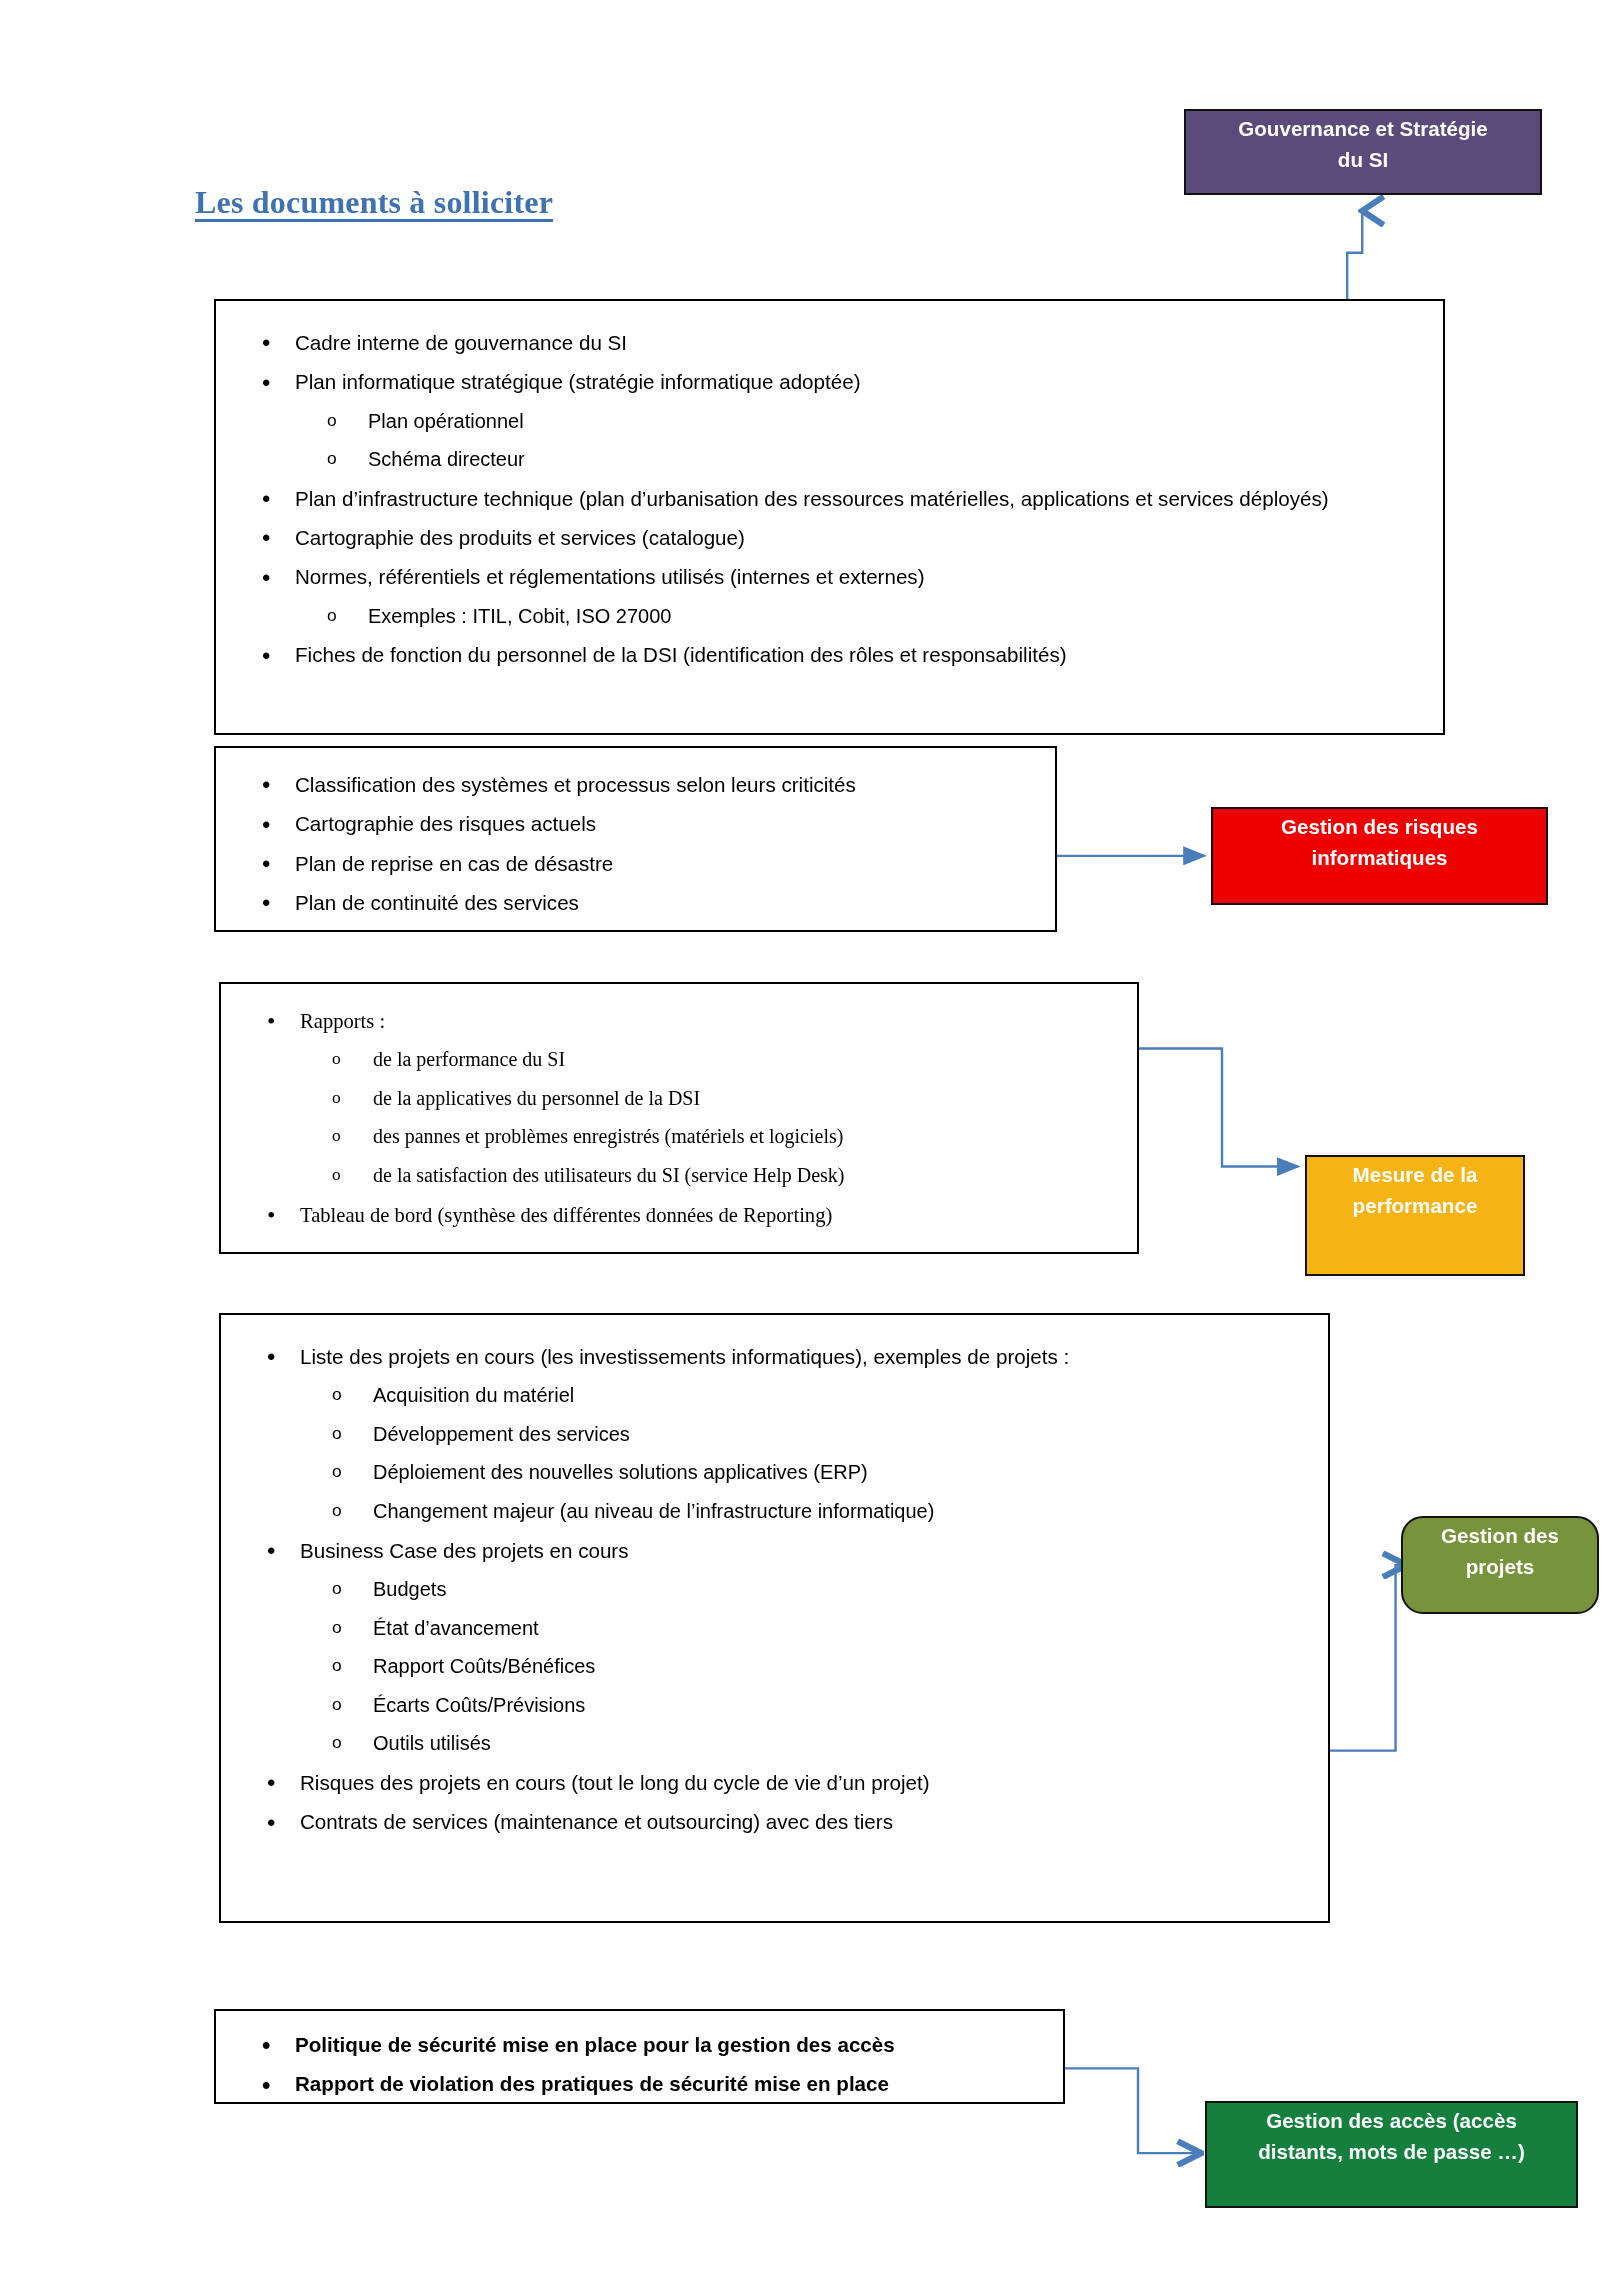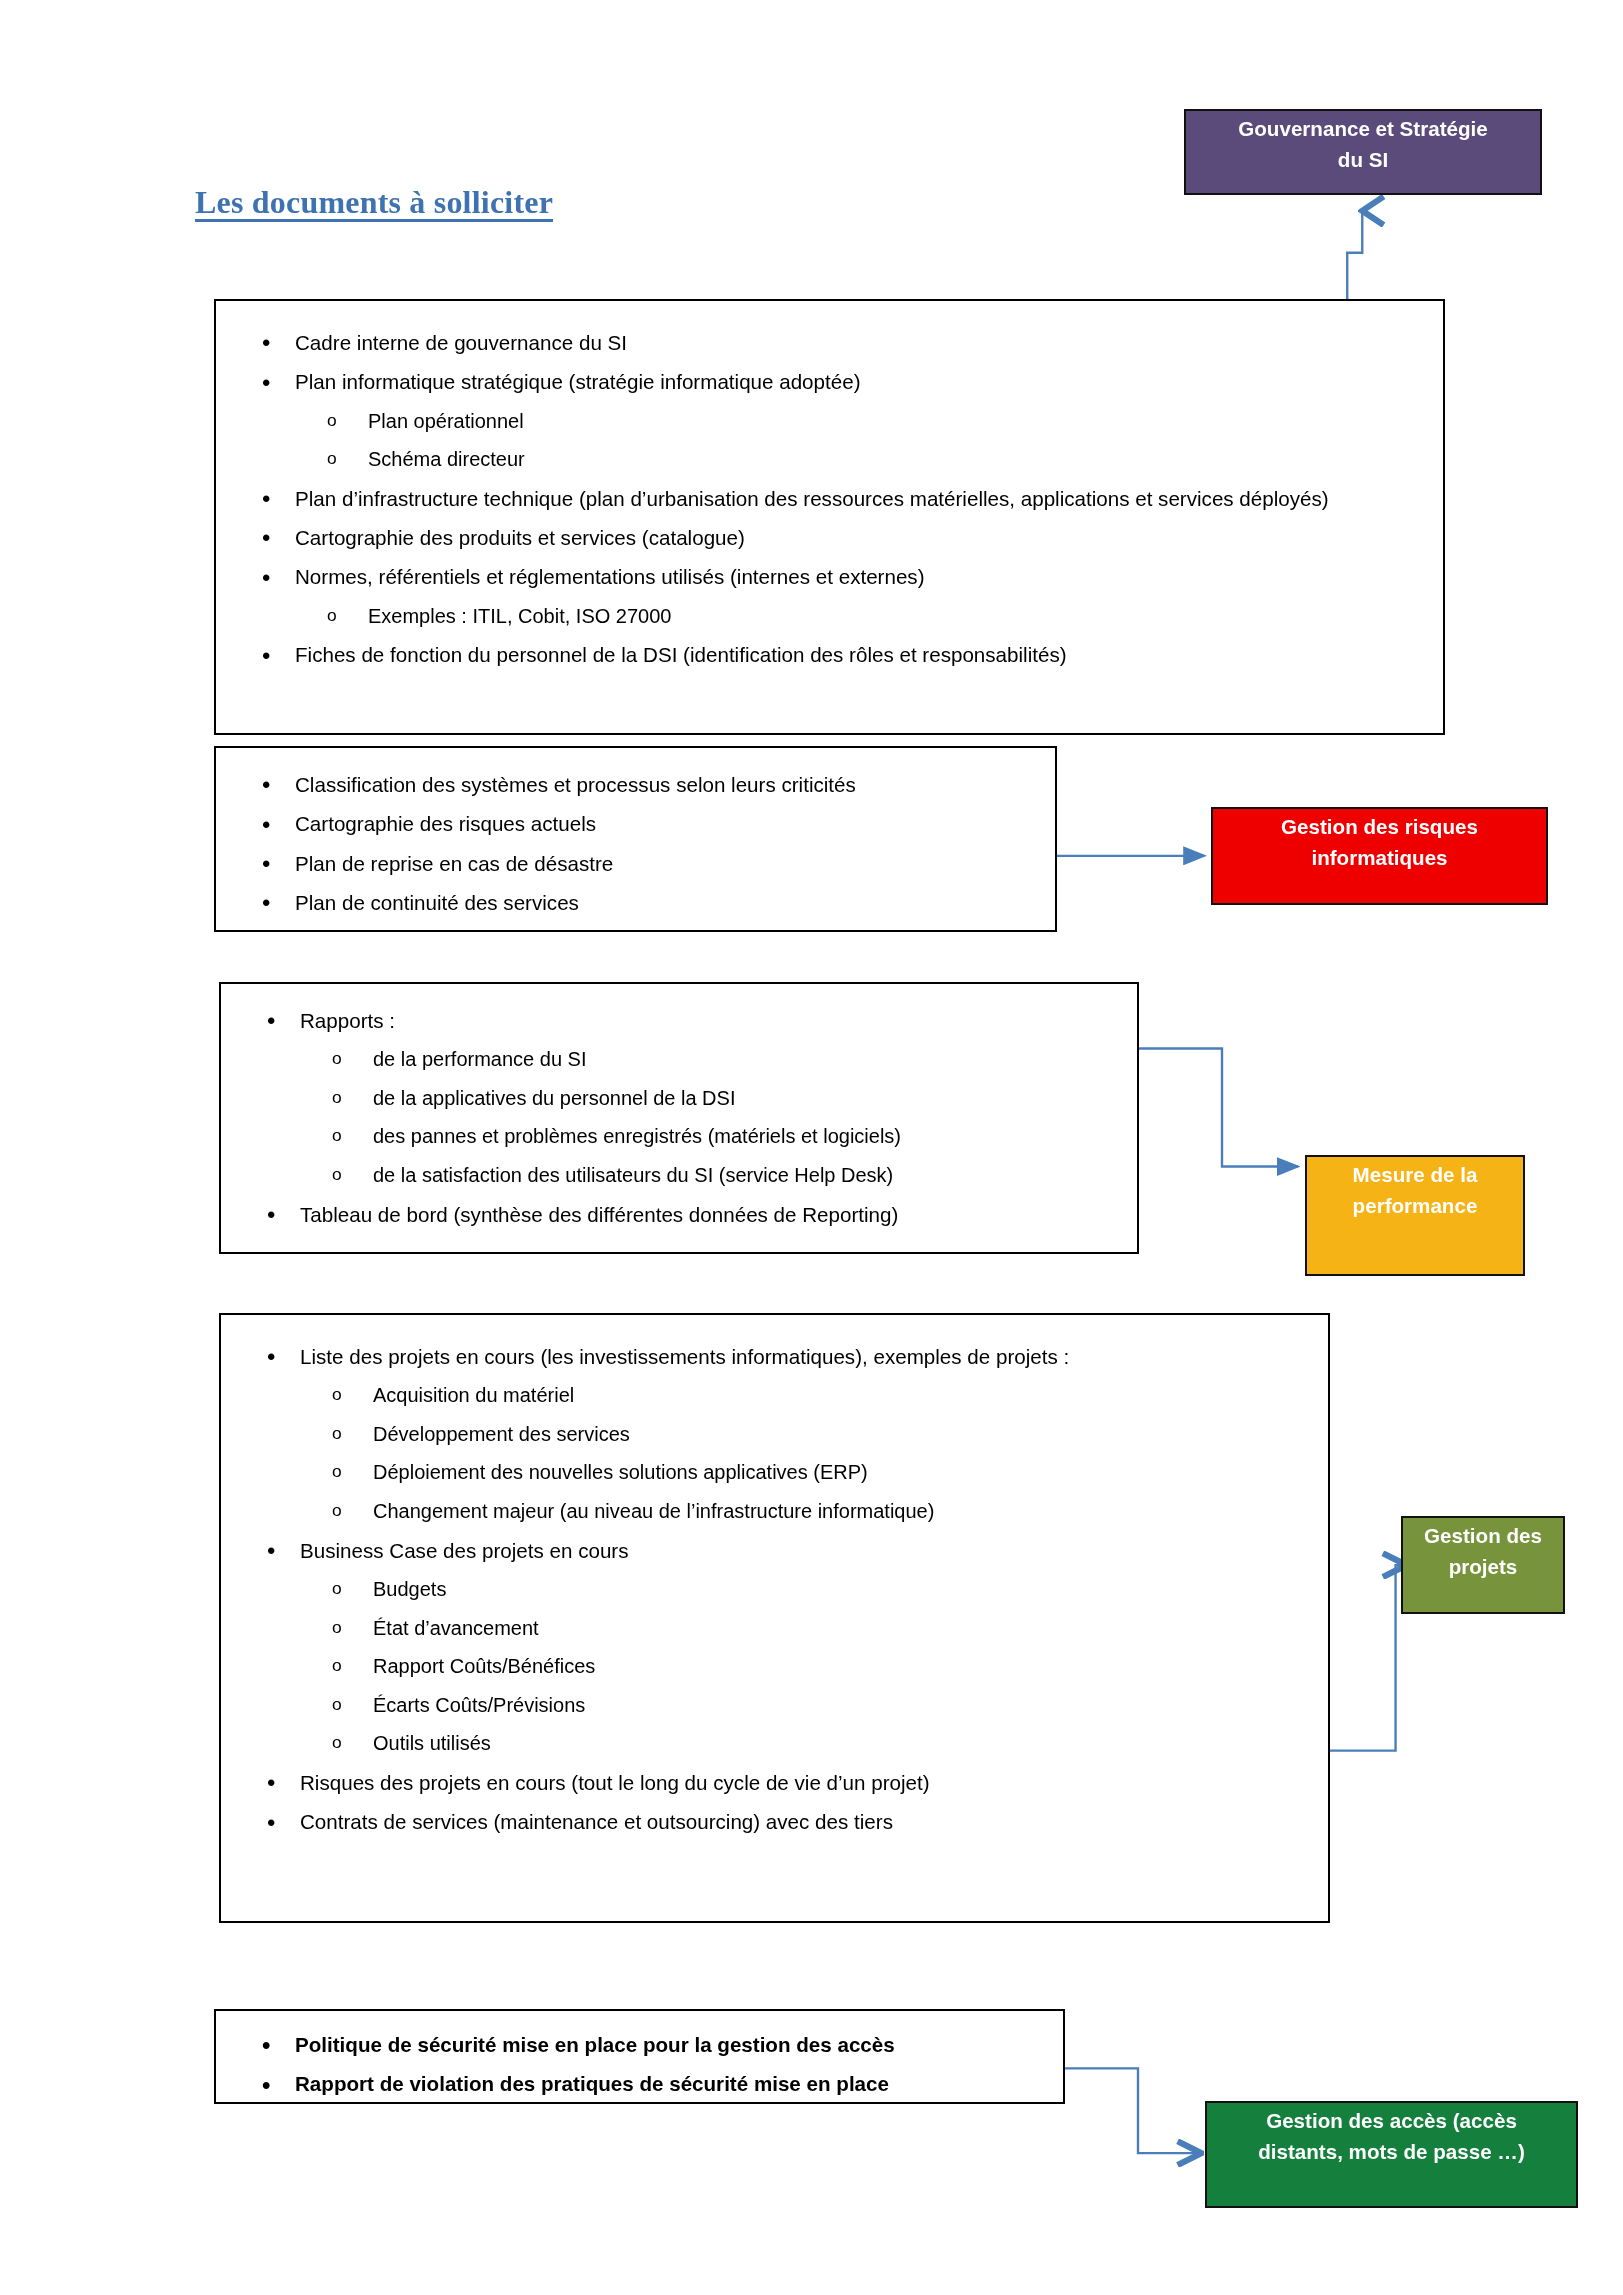--- a/index.html
+++ b/index.html
@@ -143,21 +143,21 @@
   </div>
 </div>
 
 <div class="tag-box" style="left:1305px; top:1140px; width:220px; height:121px; background:#f5b316;margin-top:15px;">
   <div>
     <span>Mesure de la</span><br>
     <span>performance</span>
   </div>
 </div>
 
-<div class="tag-box" style="left:1401px; top:1516px; width:164px; height:98px; background:#77933c;">
+<div class="tag-box" style="left:1401px; top:1516px; width:198px; height:98px; background:#77933c;border-radius:22px;">
   <div>
     <span>Gestion des</span><br>
     <span>projets</span>
   </div>
 </div>
 
 <div class="tag-box" style="left:1205px; top:2101px; width:373px; height:107px; background:#15803d;">
   <div>
     <span>Gestion des accès  (accès</span><br>
     <span>distants, mots de passe …)</span>
@@ -181,21 +181,21 @@
 <div class="doc-box" style="left:214px; top:746px; width:843px; height:186px;">
   <ul style="padding:25px 24px 0 0;">
       <li class="lv1">Classification des systèmes et processus selon leurs criticités</li>
       <li class="lv1">Cartographie des risques actuels</li>
       <li class="lv1">Plan de reprise en cas de désastre</li>
       <li class="lv1 last">Plan de continuité des services</li>
     </ul>
 </div>
 
 <div class="doc-box" style="left:219px; top:982px; width:920px; height:272px;">
-  <ul style="padding:25px 16px 0 0;">
+  <ul style="padding:25px 16px 0 0;font-family:Liberation Serif, serif;">
       <li class="lv1">Rapports :</li>
       <li class="lv2">de la performance du SI</li>
       <li class="lv2">de la applicatives du personnel de la DSI</li>
       <li class="lv2">des pannes et problèmes enregistrés (matériels et logiciels)</li>
       <li class="lv2">de la satisfaction des utilisateurs du SI (service Help Desk)</li>
       <li class="lv1 last">Tableau de bord (synthèse des différentes données de Reporting)</li>
     </ul>
 </div>
 
 <div class="doc-box" style="left:219px; top:1313px; width:1111px; height:610px;">

